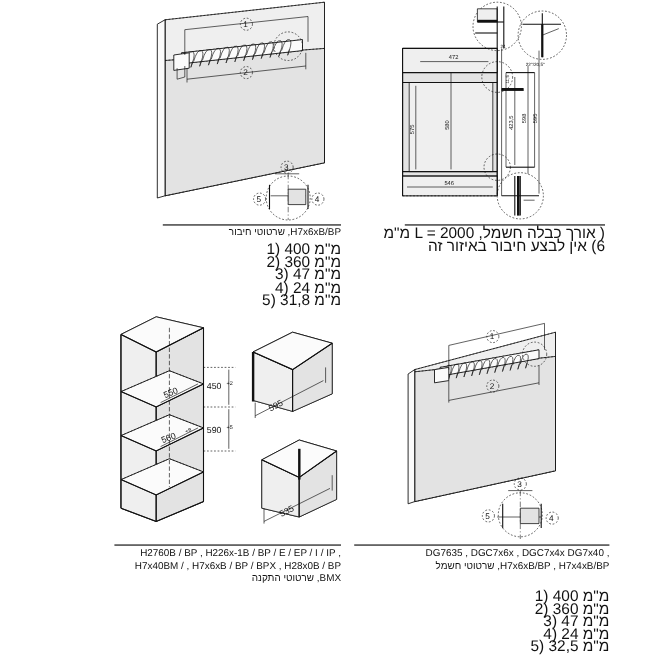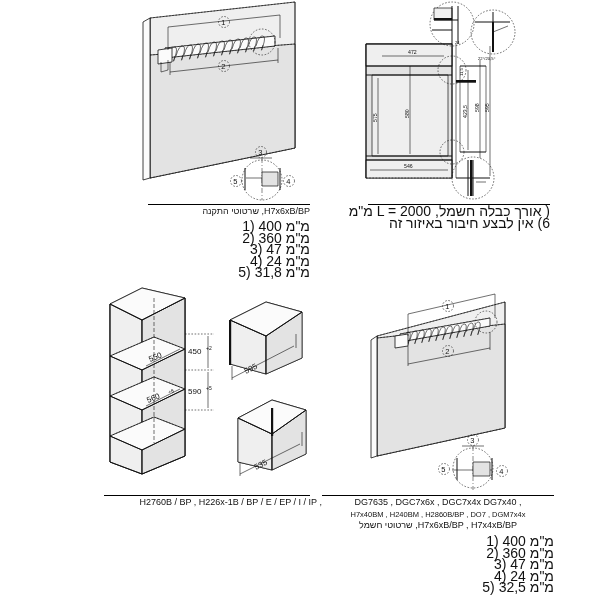--- a/index.html
+++ b/index.html
@@ -112,21 +112,21 @@
         <text class="calltxt" x="246.2" y="183.6">4</text>
 
         <circle class="ln-dot" cx="196" cy="181" r="5.5"></circle>
         <text class="calltxt" x="193.2" y="183.6">5</text>
       </g>
     </svg>
   </div>
 
   <div class="rule" style="left:148px;top:204px;width:162px;"></div>
   <div class="txtblock" style="left:148px;top:206px;width:162px;">
-    <div class="ln">H7x6xB/BP, שרטוטי התקנה</div>
+    <div class="ln">H7x6xB/BP, שרטוטי חיבור</div>
   </div>
   <div class="numlist" style="left:148px;top:221px;width:162px;">
     <div class="ln">מ"מ 400 (1</div>
     <div class="ln">מ"מ 360 (2</div>
     <div class="ln">מ"מ 47 (3</div>
     <div class="ln">מ"מ 24 (4</div>
     <div class="ln">מ"מ 31,8 (5</div>
   </div>
 
   <div class="panel" style="left:360px;top:0px;width:200px;height:200px;">
@@ -286,22 +286,24 @@
 
         <polyline class="ln-thin" points="160,196 220,166"></polyline>
         <polyline class="ln-thin" points="160,184 160,198"></polyline>
         <polyline class="ln-thin" points="222,154 222,168"></polyline>
         <text class="dimtxt" x="176" y="192" transform="rotate(-27 176 192)">535</text>
       </g>
     </svg>
   </div>
 
   <div class="rule" style="left:104px;top:495px;width:206px;"></div>
-  <div class="txtblock" style="left:116px;top:497px;width:206px;">
+  <div class="txtblock" style="left:104px;top:497px;width:206px;">
     <div class="ln">, H2760B / BP , H226x-1B / BP / E / EP / I / IP</div>
+    <div class="ln">H7x40BM / , H7x6xB / BP / BPX , H28x0B / BP</div>
+    <div class="ln">BMX, שרטוטי התקנה</div>
   </div>
 
   <div class="panel" style="left:340px;top:288px;width:235px;height:205px;">
     <svg width="235" height="205" viewBox="0 0 235 205">
       <polygon class="fc-light" points="37,48 165,14 165,140 37,168"></polygon>
       <polygon class="fc-mid" points="37,50 165,36 165,140 37,168"></polygon>
       <polyline class="ln-dot" points="37,48 165,14"></polyline>
       <polyline class="ln-dot" points="37,50 165,36"></polyline>
       <polyline class="ln-dot" points="37,168 165,140"></polyline>
       <polyline class="ln-thin" points="37,48 37,168"></polyline>
@@ -351,23 +353,22 @@
         <text class="calltxt" x="130.2" y="154.6">3</text>
         <circle class="ln-dot" cx="162" cy="183" r="5.5"></circle>
         <text class="calltxt" x="159.2" y="185.6">4</text>
         <circle class="ln-dot" cx="104" cy="181" r="5.5"></circle>
         <text class="calltxt" x="101.2" y="183.6">5</text>
       </g>
     </svg>
   </div>
 
   <div class="rule" style="left:322px;top:495px;width:232px;"></div>
-  <div class="txtblock" style="left:322px;top:497px;width:232px;text-align:center;">
+  <div class="txtblock" style="left:322px;top:497px;width:232px;">
     <div class="ln">, DG7635 , DGC7x6x , DGC7x4x  DG7x40</div>
-    <div class="ln small">H7x40BM , H240BM , H2860B/BP , DO7 , DGM7x4x</div>
     <div class="ln">H7x6xB/BP , H7x4xB/BP, שרטוטי חשמל</div>
   </div>
   <div class="numlist" style="left:322px;top:536px;width:232px;">
     <div class="ln">מ"מ 400 (1</div>
     <div class="ln">מ"מ 360 (2</div>
     <div class="ln">מ"מ 47 (3</div>
     <div class="ln">מ"מ 24 (4</div>
     <div class="ln">מ"מ 32,5 (5</div>
   </div>
 

